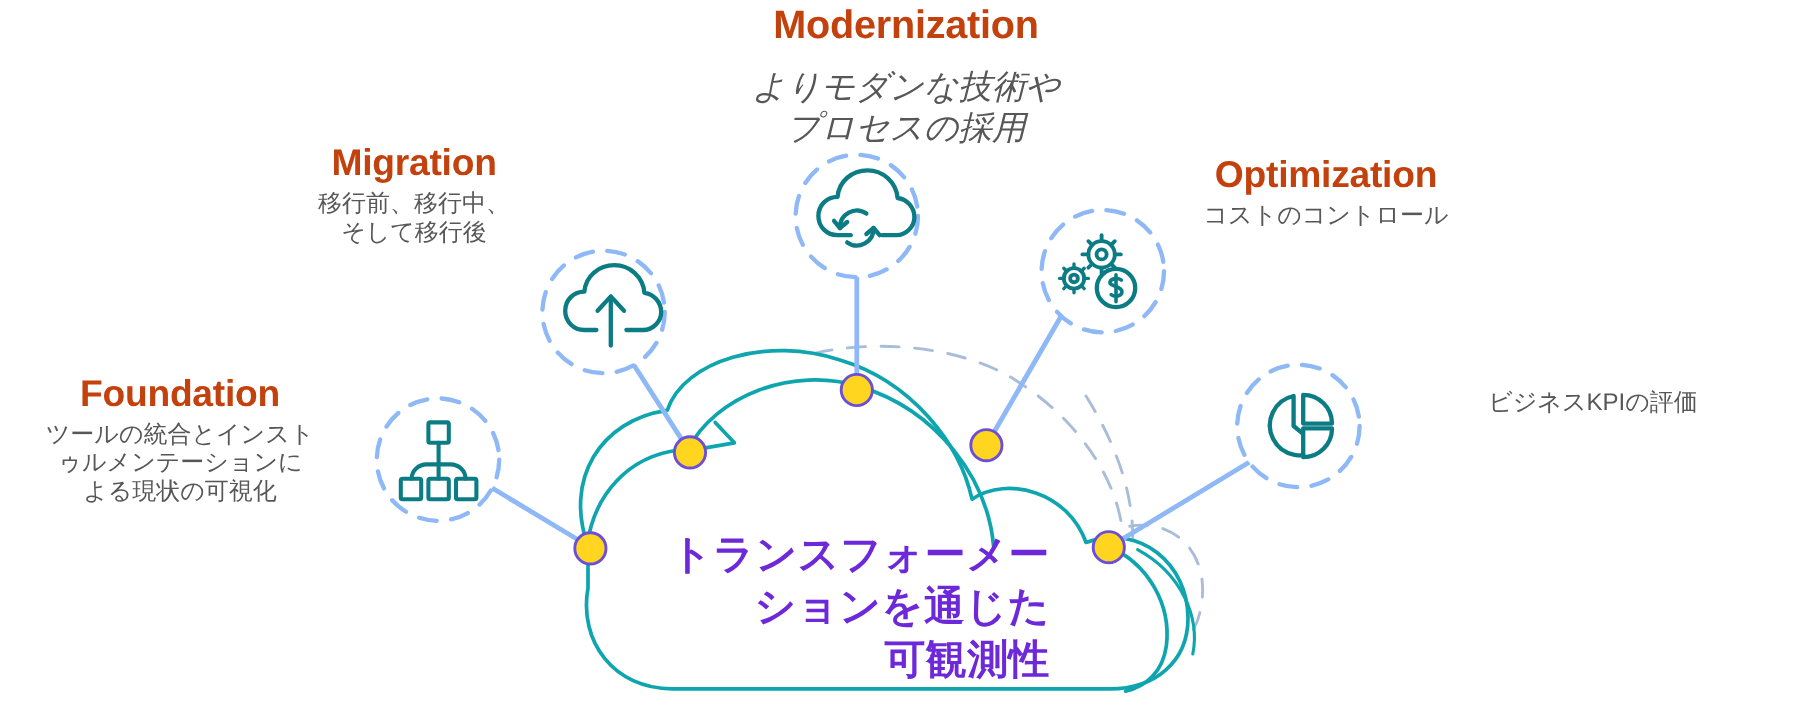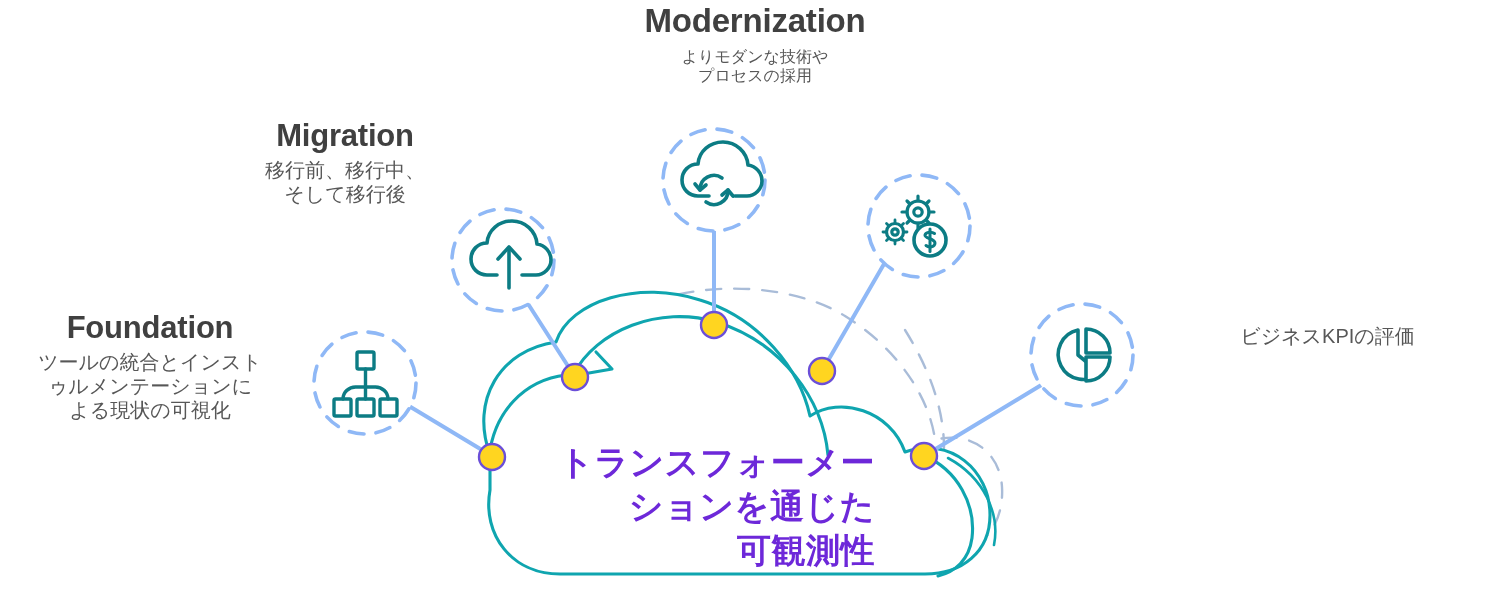--- a/index.html
+++ b/index.html
@@ -7,21 +7,21 @@
   body{
     font-family:"Liberation Sans","DejaVu Sans",sans-serif;
     width:1500px;height:594px;overflow:hidden;position:relative;
   }
   #stage{position:relative;width:1500px;height:594px;}
   #diagram-svg{position:absolute;left:0;top:0;width:1500px;height:594px;}
 
   .label-block{position:absolute;}
   .label-title{
     font-weight:bold;
-    color:#404040;
+    color:#c2410c;
     letter-spacing:-0.2px;
     white-space:nowrap;
     line-height:1.05;
   }
   .label-sub{
     color:#575757;
     line-height:1.22;
     white-space:pre-line;
   }
 
@@ -29,21 +29,21 @@
   #label-foundation{left:0px;top:312px;width:300px;text-align:center;}
   #label-foundation .label-title{font-size:31px;}
   #label-foundation .label-sub{font-size:20px;margin-top:5px;}
 
   #label-migration{left:200px;top:120px;width:290px;text-align:center;}
   #label-migration .label-title{font-size:31px;}
   #label-migration .label-sub{font-size:20px;margin-top:5px;}
 
   #label-modernization{left:555px;top:4px;width:400px;text-align:center;}
   #label-modernization .label-title{font-size:33px;}
-  #label-modernization .label-sub{font-size:16px;margin-top:8px;}
+  #label-modernization .label-sub{font-size:28px;margin-top:17px;font-style:italic;}
 
   #label-optimization{left:930px;top:130px;width:350px;text-align:center;}
   #label-optimization .label-title{font-size:31px;}
   #label-optimization .label-sub{font-size:20px;margin-top:5px;}
 
   #label-thriving{left:1155px;top:310px;width:345px;text-align:center;}
   #label-thriving .label-title{font-size:31px;}
   #label-thriving .label-sub{font-size:20px;margin-top:14px;}
 
   #center-text{
@@ -216,20 +216,24 @@
 ゥルメンテーションに
 よる現状の可視化</div>
   </div>
 
   <div class="label-block" id="label-modernization">
     <div class="label-title">Modernization</div>
     <div class="label-sub">よりモダンな技術や
 プロセスの採用</div>
   </div>
 
+  <div class="label-block" id="label-optimization">
+    <div class="label-title">Optimization</div>
+    <div class="label-sub">コストのコントロール</div>
+  </div>
 
   <div class="label-block" id="label-thriving">
     <div class="label-sub">ビジネスKPIの評価</div>
   </div>
 
   <div id="center-text">トランスフォーメー
 ションを通じた
 可観測性</div>
 
 </div>

